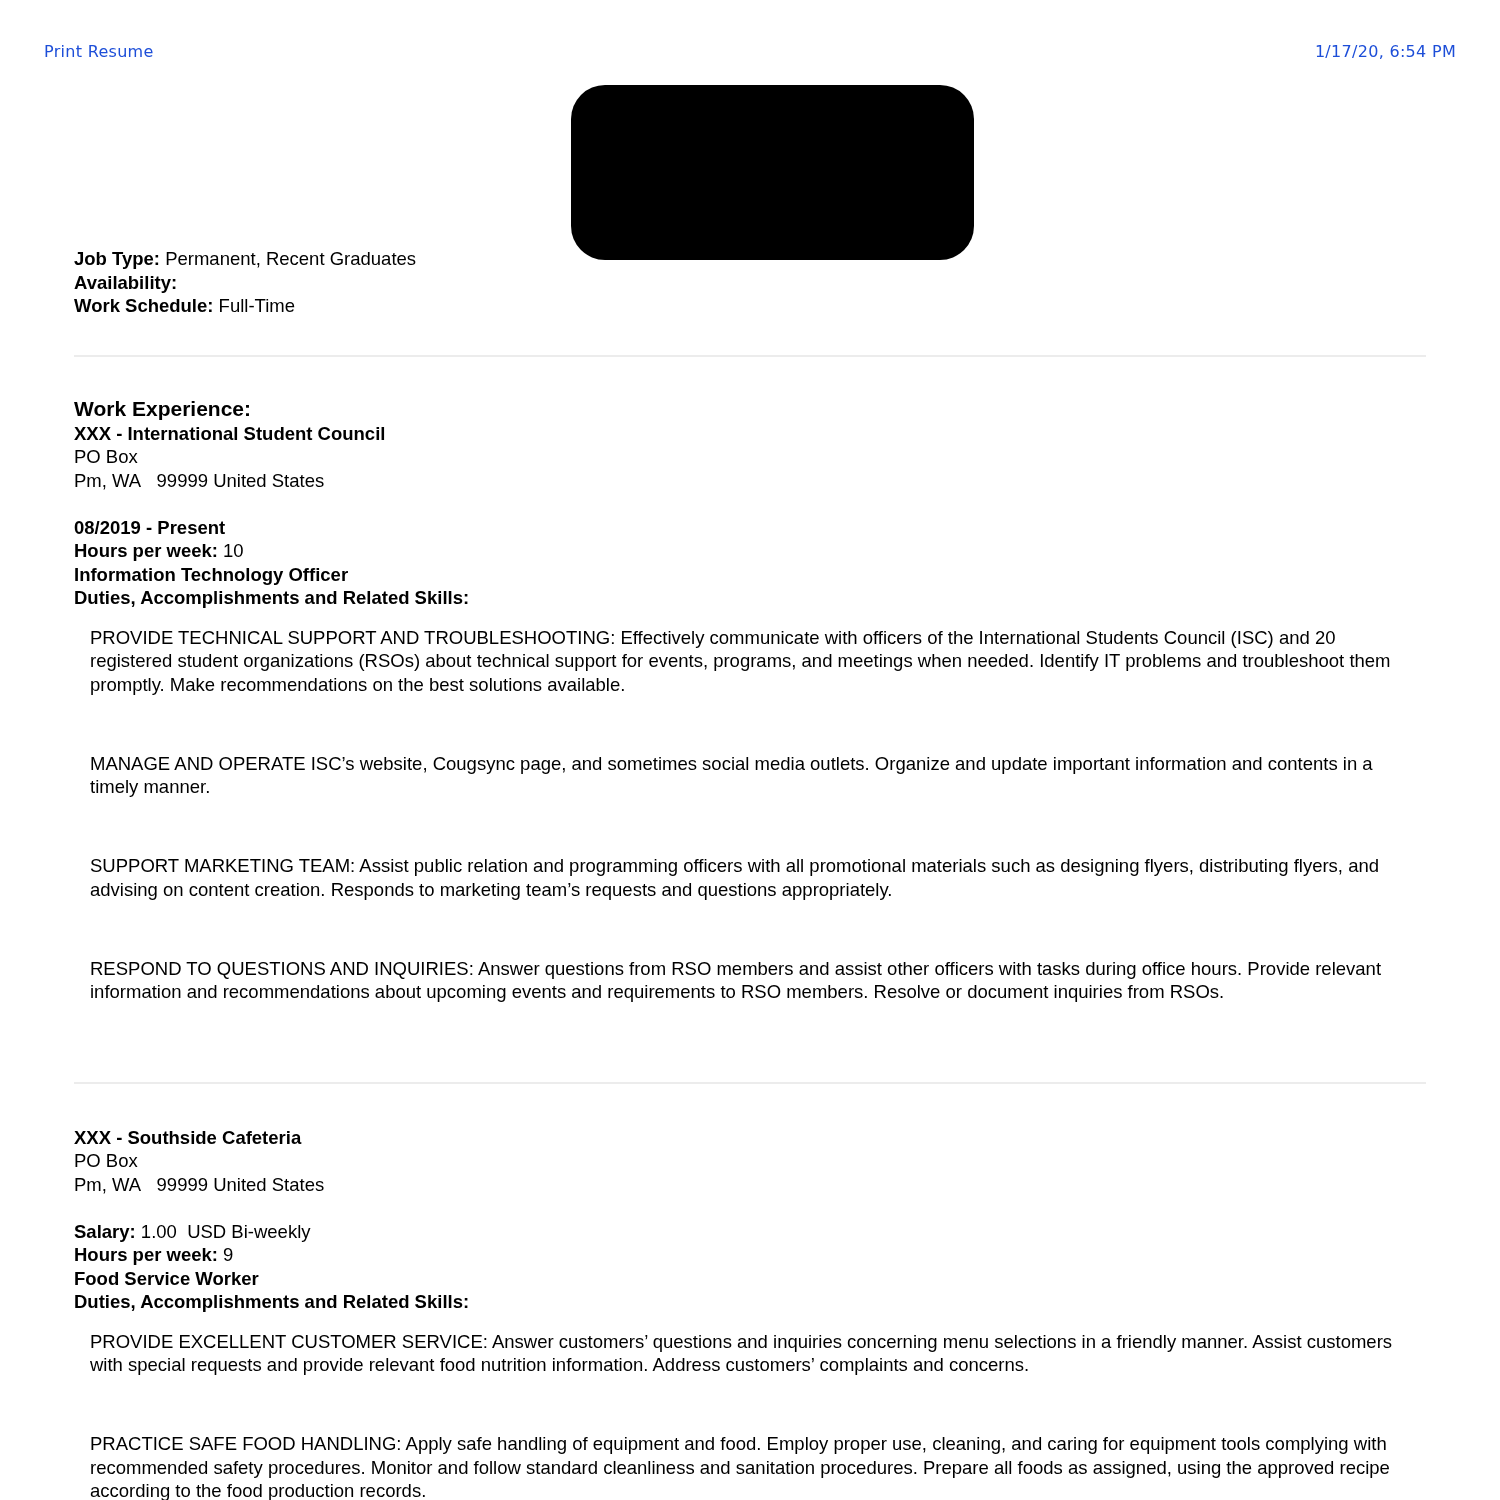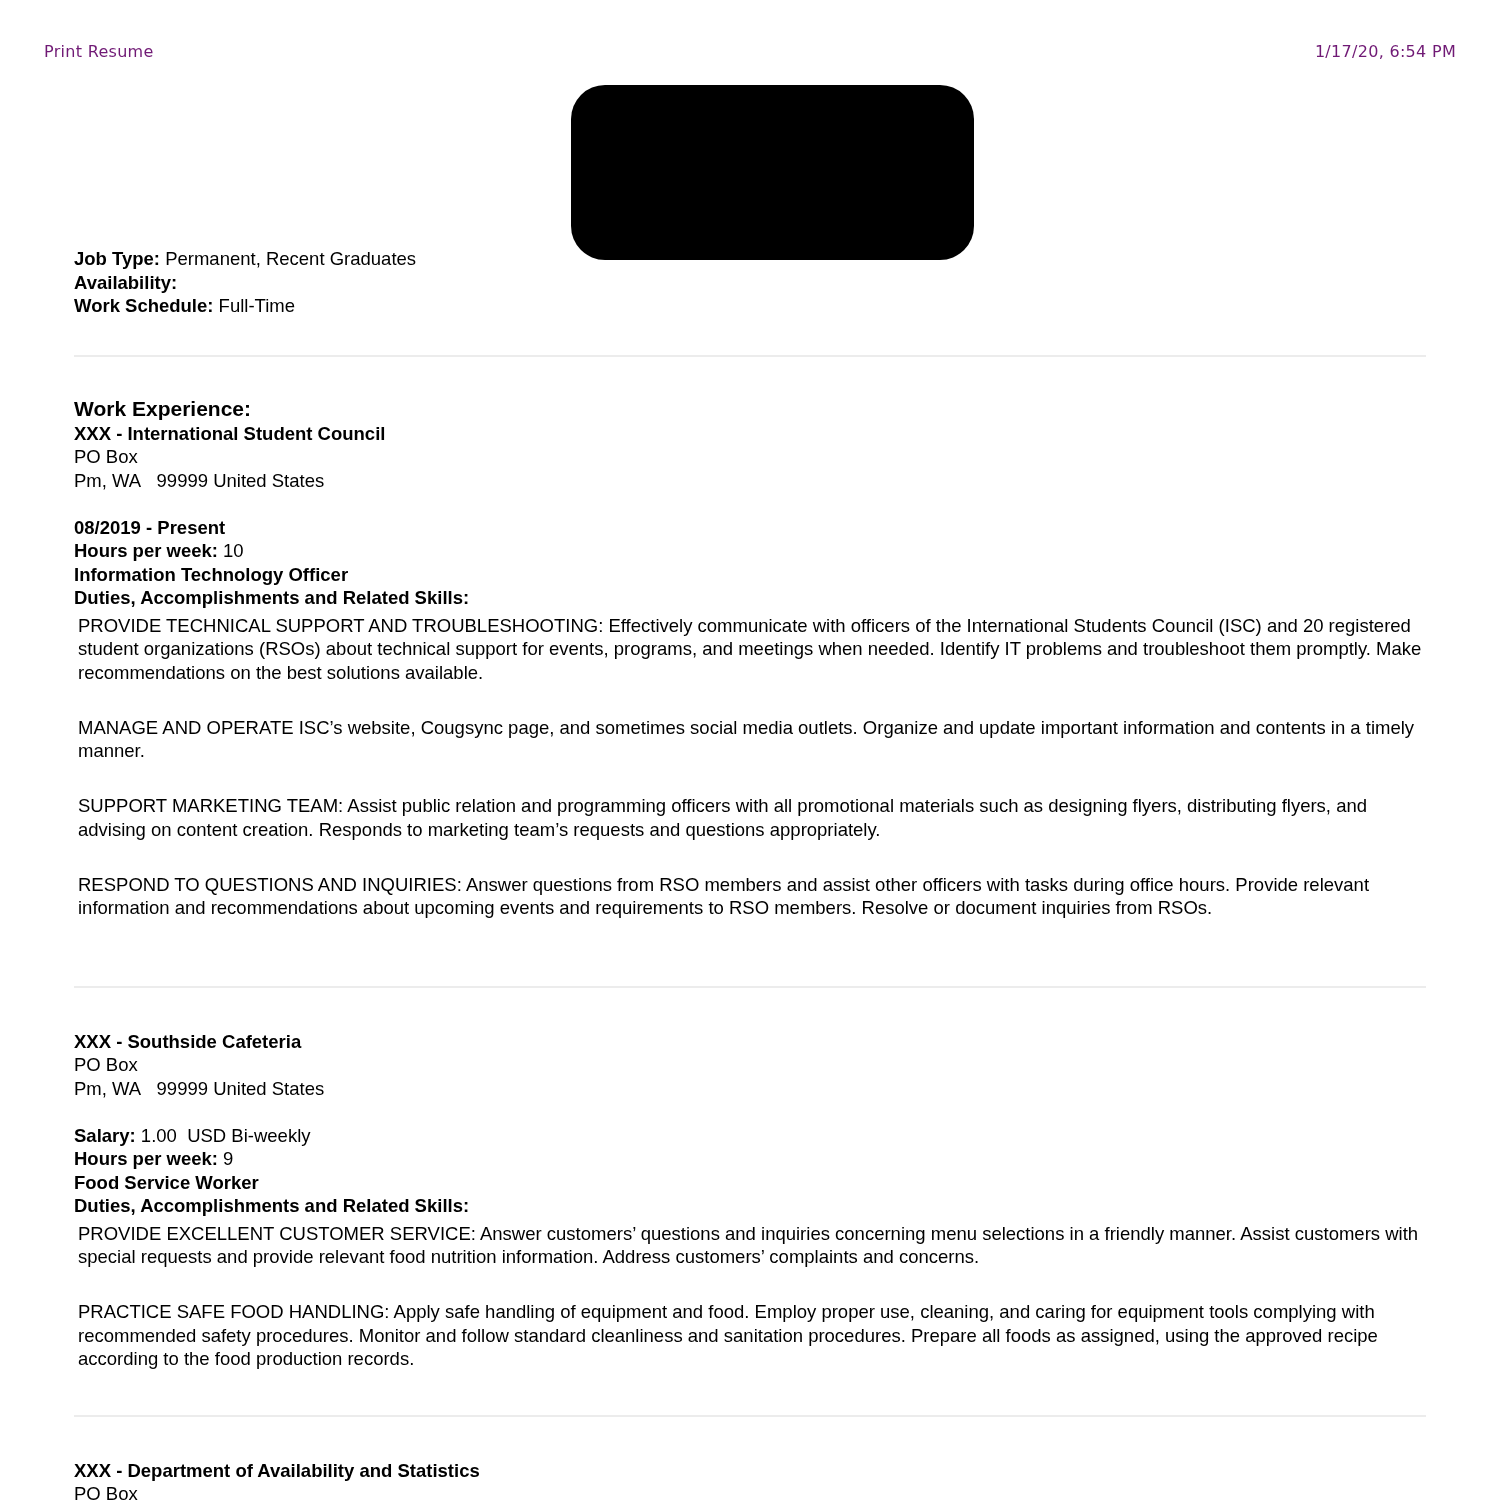--- a/index.html
+++ b/index.html
@@ -2,34 +2,34 @@
 <html><head>
   <meta charset="utf-8">
   <style>
     html, body { margin: 0; padding: 0; background: #ffffff; }
     body {
       width: 1500px; height: 1500px; overflow: hidden; position: relative;
       font-family: "Liberation Sans", sans-serif; color: #000;
     }
     .print-header {
       position: absolute; top: 40px; left: 44px; right: 44px; height: 24px;
-      font-family: "DejaVu Sans", sans-serif; font-size: 16px; color: #701a75;
+      font-family: "DejaVu Sans", sans-serif; font-size: 16px; color: #1d4ed8;
     }
     .print-header .left { position: absolute; left: 0; top: 2px; letter-spacing: 0.3px; }
     .print-header .right { position: absolute; right: 0; top: 2px; letter-spacing: 0.3px; }
     .redaction {
       position: absolute; left: 571px; top: 85px; width: 403px; height: 175px;
       background: #000; border-radius: 34px;
     }
     .content { position: absolute; left: 74px; top: 247px; width: 1352px; font-size: 18.5px; line-height: 23.5px; }
     .line { white-space: nowrap; }
     .b { font-weight: bold; }
     .divider { height: 0; border-top: 2px solid #ececec; margin: 0; }
     .section-title { font-weight: bold; font-size: 21px; line-height: 26px; }
-    .para { margin: 4px; }
+    .para { margin: 16px; }
     .spacer { height: 23.5px; }
   </style>
 </head>
 <body>
 
 <div class="print-header">
   <span class="left">Print Resume</span>
   <span class="right">1/17/20, 6:54 PM</span>
 </div>
 

